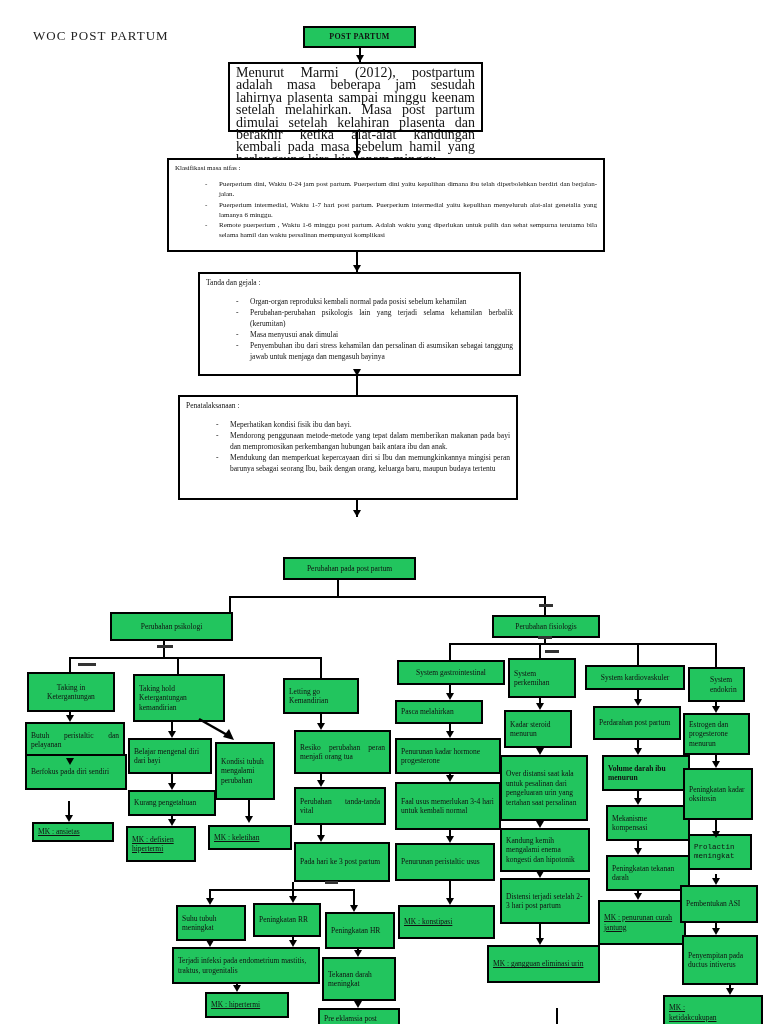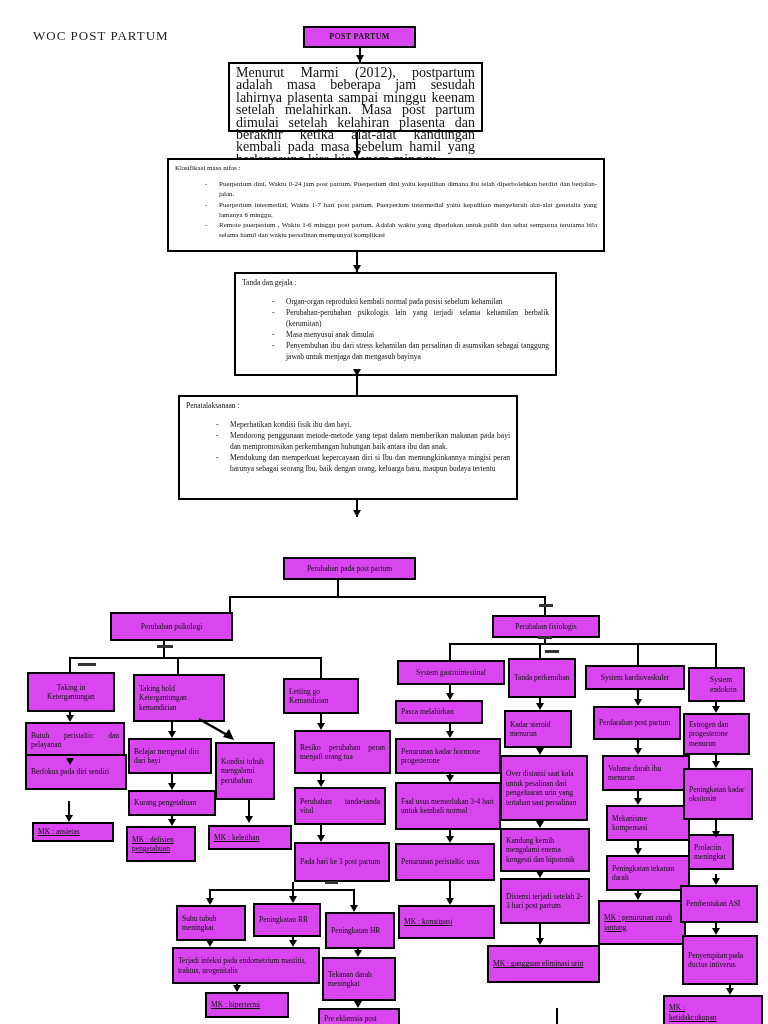--- a/index.html
+++ b/index.html
@@ -4,39 +4,39 @@
 <style>
   html,body{margin:0;padding:0;background:#fff;}
   #canvas{
     position:relative;width:768px;height:1024px;overflow:hidden;background:#fff;
     font-family:"Liberation Serif","DejaVu Serif",serif;color:#111;
   }
   .doc-title{
     position:absolute;left:33px;top:28px;font-size:13px;letter-spacing:1px;color:#222;
   }
   .node{
-    position:absolute;border:2px solid #000;background:#d946ef;
+    position:absolute;border:2px solid #000;background:#22c55e;
     font-size:7.5px;line-height:9.5px;padding:2px 4px;
     display:flex;flex-direction:column;justify-content:center;
     box-sizing:border-box;
   }
   .node.c{text-align:center;align-items:center;}
   .node.bold{font-weight:bold;}
   .node.mk{text-decoration:underline;}
   .node.pad-r{padding-right:34px;}
   .bigbox{
     position:absolute;border:2px solid #000;background:#fff;box-sizing:border-box;
     padding:3px 6px;
   }
   .bigbox .sec-title{margin-bottom:2px;}
   .bigbox .bullet{margin-left:30px;padding-left:14px;position:relative;text-align:justify;}
   .bigbox .bullet::before{content:"-";position:absolute;left:0;top:0;}
   #def-box{font-size:14px;line-height:12.4px;text-align:justify;}
   #klas-box{font-size:7px;line-height:10.2px;}
-  #tanda-box{font-size:7.5px;line-height:11px;margin-left:36px;}
+  #tanda-box{font-size:7.5px;line-height:11px;}
   #pen-box{font-size:7.5px;line-height:11px;}
   #klas-box .sec-title{margin-bottom:6px;}
   #tanda-box .sec-title{margin-bottom:8px;}
   #pen-box .sec-title{margin-bottom:8px;}
   .vline,.hline{position:absolute;background:#000;}
   .dash{position:absolute;background:#333;height:3px;}
   .arr{position:absolute;width:0;height:0;border-left:4px solid transparent;border-right:4px solid transparent;border-top:7px solid #000;}
   svg.diag{position:absolute;overflow:visible;}
 </style>
 </head>
@@ -81,21 +81,21 @@
   <div class="node c" style="left:27px;top:672px;width:88px;height:40px;">Taking in Ketergantungan</div>
   <div class="node" style="left:133px;top:674px;width:92px;height:48px;">Taking hold Ketergantungan kemandirian</div>
   <div class="node" style="left:283px;top:678px;width:76px;height:36px;">Letting go Kemandirian</div>
 
   <div class="node" style="left:25px;top:722px;width:100px;height:36px;text-align:justify;">Butuh peristaltic dan pelayanan</div>
   <div class="node" style="left:25px;top:754px;width:102px;height:36px;">Berfokus pada diri sendiri</div>
   <div class="node mk" style="left:32px;top:822px;width:82px;height:20px;">MK : ansietas</div>
 
   <div class="node" style="left:128px;top:738px;width:84px;height:36px;">Belajar mengenal diri dari bayi</div>
   <div class="node" style="left:128px;top:790px;width:88px;height:26px;">Kurang pengetahuan</div>
-  <div class="node mk" style="left:126px;top:826px;width:70px;height:36px;">MK : defisien pengetahuan</div>
+  <div class="node mk" style="left:126px;top:826px;width:70px;height:36px;">MK : defisien hipertermi</div>
 
   <div class="node" style="left:215px;top:742px;width:60px;height:58px;">Kondisi tubuh mengalami perubahan</div>
   <div class="node mk" style="left:208px;top:825px;width:84px;height:25px;">MK : keletihan</div>
 
   <div class="node" style="left:294px;top:730px;width:97px;height:44px;text-align:justify;">Resiko perubahan peran menjafi orang tua</div>
   <div class="node" style="left:294px;top:787px;width:92px;height:38px;text-align:justify;">Perubahan tanda-tanda vital</div>
   <div class="node" style="left:294px;top:842px;width:96px;height:40px;">Pada hari ke 3 post partum</div>
 
   <div class="node" style="left:176px;top:905px;width:70px;height:36px;font-family:Liberation Serif, serif;">Suhu tubuh meningkat</div>
   <div class="node" style="left:253px;top:903px;width:68px;height:34px;">Peningkatan RR</div>
@@ -105,38 +105,38 @@
   <div class="node" style="left:322px;top:957px;width:74px;height:44px;">Tekanan darah meningkat</div>
   <div class="node" style="left:318px;top:1008px;width:82px;height:30px;">Pre eklamsia post partum</div>
 
   <div class="node c" style="left:397px;top:660px;width:108px;height:25px;">System gastrointestinal</div>
   <div class="node" style="left:395px;top:700px;width:88px;height:24px;">Pasca melahirkan</div>
   <div class="node" style="left:395px;top:738px;width:106px;height:36px;">Penurunan kadar hormone progesterone</div>
   <div class="node" style="left:395px;top:782px;width:106px;height:48px;">Faal usus memerlukan 3-4 hari untuk kembali normal</div>
   <div class="node" style="left:395px;top:843px;width:100px;height:38px;">Penurunan peristaltic usus</div>
   <div class="node mk" style="left:398px;top:905px;width:97px;height:34px;">MK : konstipasi</div>
 
-  <div class="node" style="left:508px;top:658px;width:68px;height:40px;">Tanda perkemihan</div>
+  <div class="node" style="left:508px;top:658px;width:68px;height:40px;">System perkemihan</div>
   <div class="node" style="left:504px;top:710px;width:68px;height:38px;">Kadar steroid menurun</div>
   <div class="node" style="left:500px;top:755px;width:88px;height:66px;">Over distansi saat kala untuk pesalinan dari pengeluaran urin yang tertahan saat persalinan</div>
   <div class="node" style="left:500px;top:828px;width:90px;height:44px;">Kandung kemih mengalami enema kongesti dan hipotonik</div>
   <div class="node" style="left:500px;top:878px;width:90px;height:46px;">Distensi terjadi setelah 2-3 hari post partum</div>
   <div class="node mk" style="left:487px;top:945px;width:113px;height:38px;">MK : gangguan eliminasi urin</div>
 
   <div class="node c" style="left:585px;top:665px;width:100px;height:25px;">System kardiovaskuler</div>
   <div class="node" style="left:593px;top:706px;width:88px;height:34px;">Perdarahan post partum</div>
-  <div class="node" style="left:602px;top:755px;width:88px;height:36px;">Volume darah ibu menurun</div>
+  <div class="node" style="left:602px;top:755px;width:88px;height:36px;font-weight:bold;">Volume darah ibu menurun</div>
   <div class="node" style="left:606px;top:805px;width:84px;height:36px;">Mekanisme kompensasi</div>
   <div class="node" style="left:606px;top:855px;width:84px;height:36px;">Peningkatan tekanan darah</div>
   <div class="node mk" style="left:598px;top:900px;width:88px;height:45px;">MK : penurunan curah jantung</div>
 
   <div class="node" style="left:688px;top:667px;width:57px;height:35px;padding-left:20px;">System endokrin</div>
   <div class="node" style="left:683px;top:713px;width:67px;height:42px;">Estrogen dan progesterone menurun</div>
   <div class="node" style="left:683px;top:768px;width:70px;height:52px;">Peningkatan kadar oksitosin</div>
-  <div class="node" style="left:688px;top:834px;width:46px;height:36px;">Prolactin meningkat</div>
+  <div class="node" style="left:688px;top:834px;width:64px;height:36px;font-family:Liberation Mono, monospace;">Prolactin meningkat</div>
   <div class="node" style="left:680px;top:885px;width:78px;height:38px;">Pembentukan ASI</div>
   <div class="node" style="left:682px;top:935px;width:76px;height:50px;">Penyempitan pada ductus intiverus</div>
   <div class="node mk pad-r" style="left:663px;top:995px;width:100px;height:40px;justify-content:flex-start;padding-top:6px;">MK : ketidakcukupan</div>
 
   <svg class="diag" style="left:196px;top:716px;" width="48" height="32">
     <line x1="3" y1="3" x2="33" y2="20" stroke="#000" stroke-width="2.5"></line>
     <polygon points="38,24 27,21 33,13" fill="#000"></polygon>
   </svg>
 
 <div class="vline" style="left: 359px; top: 47px; width: 2px; height: 15px;"></div>

